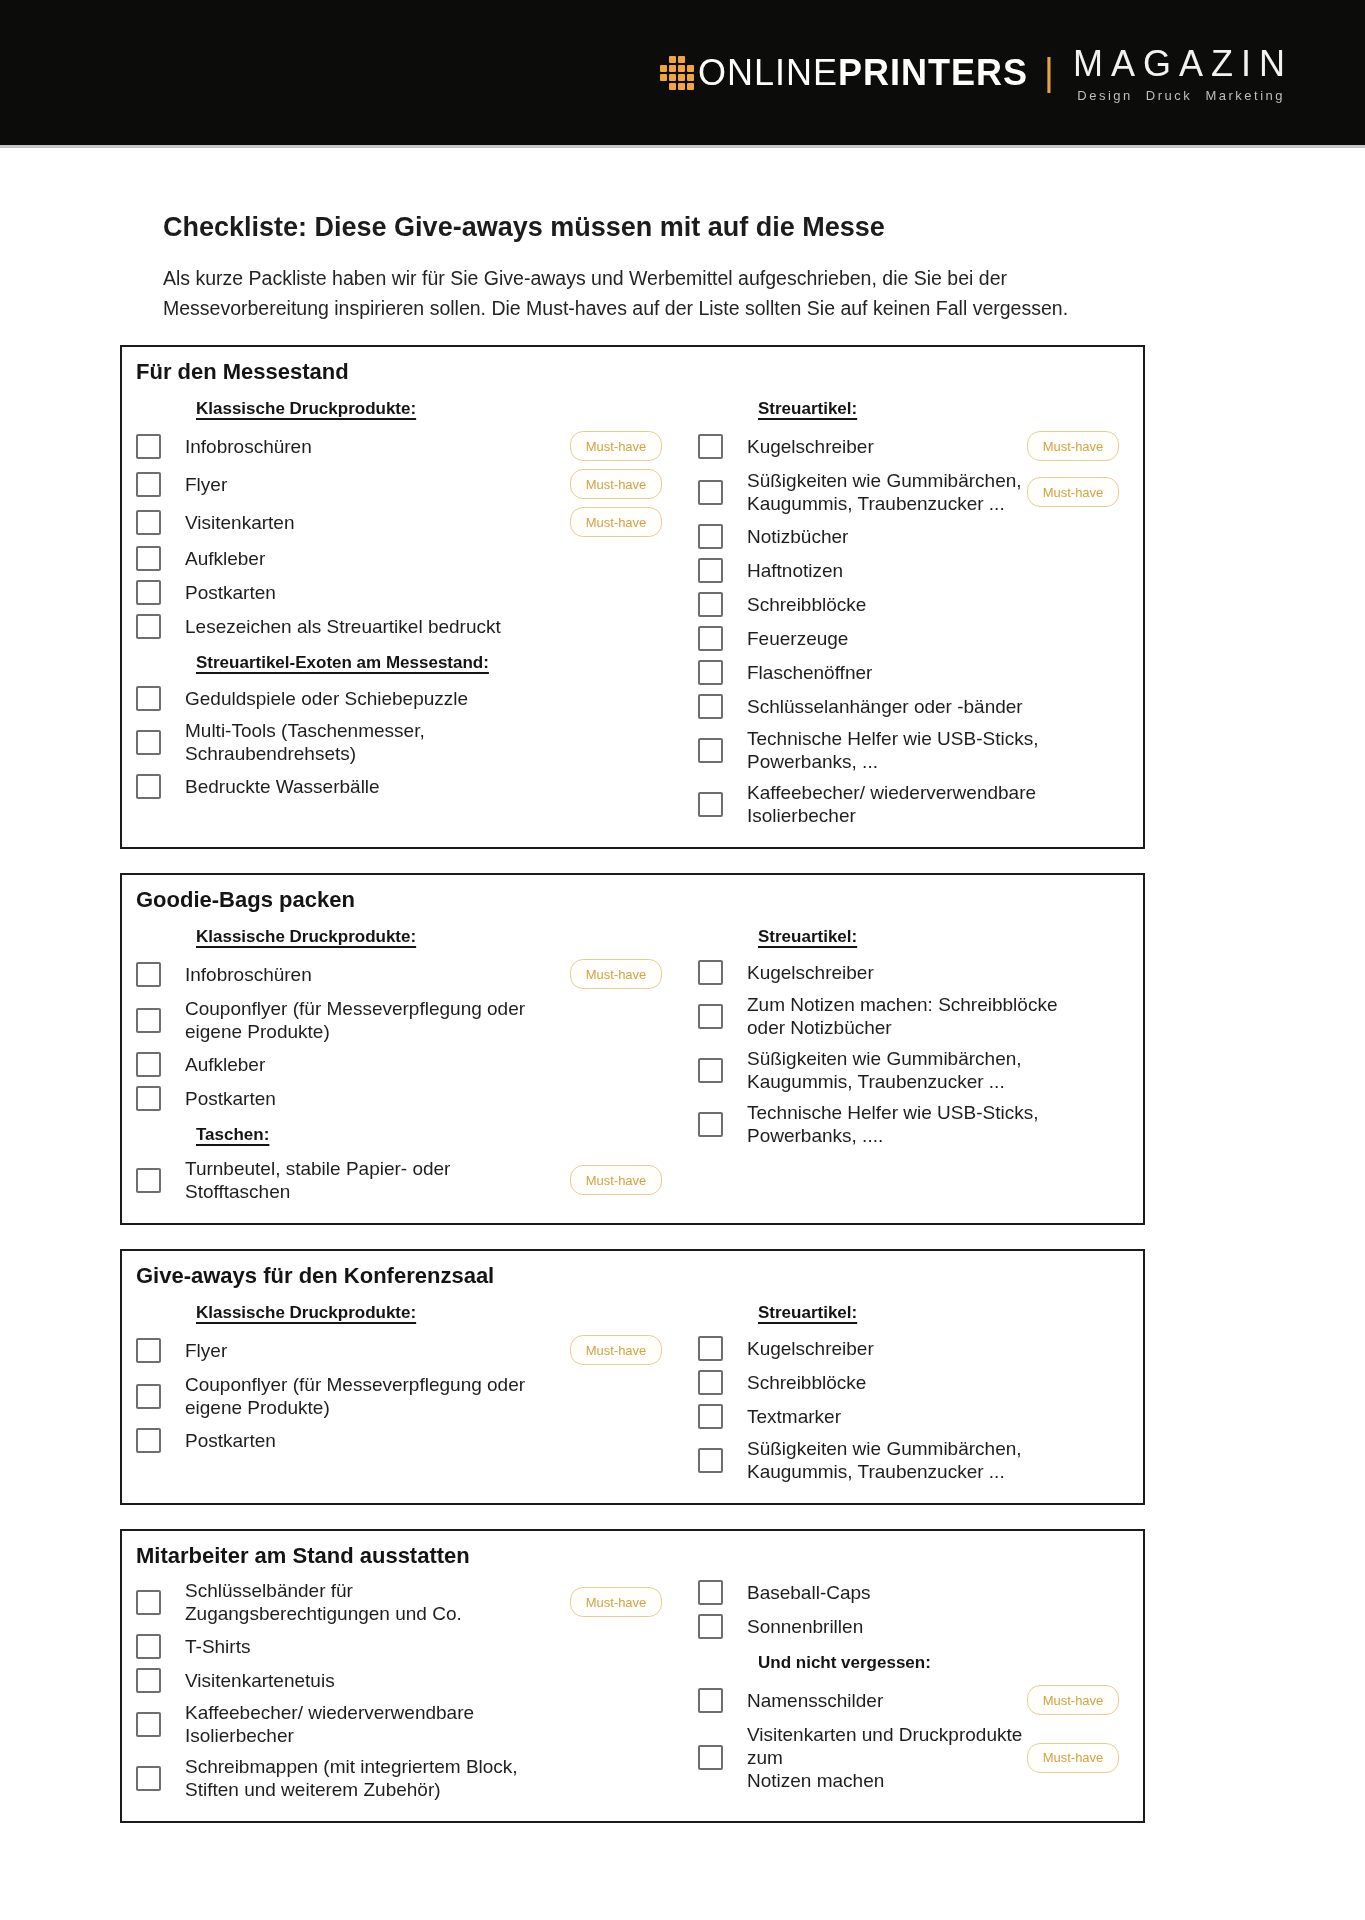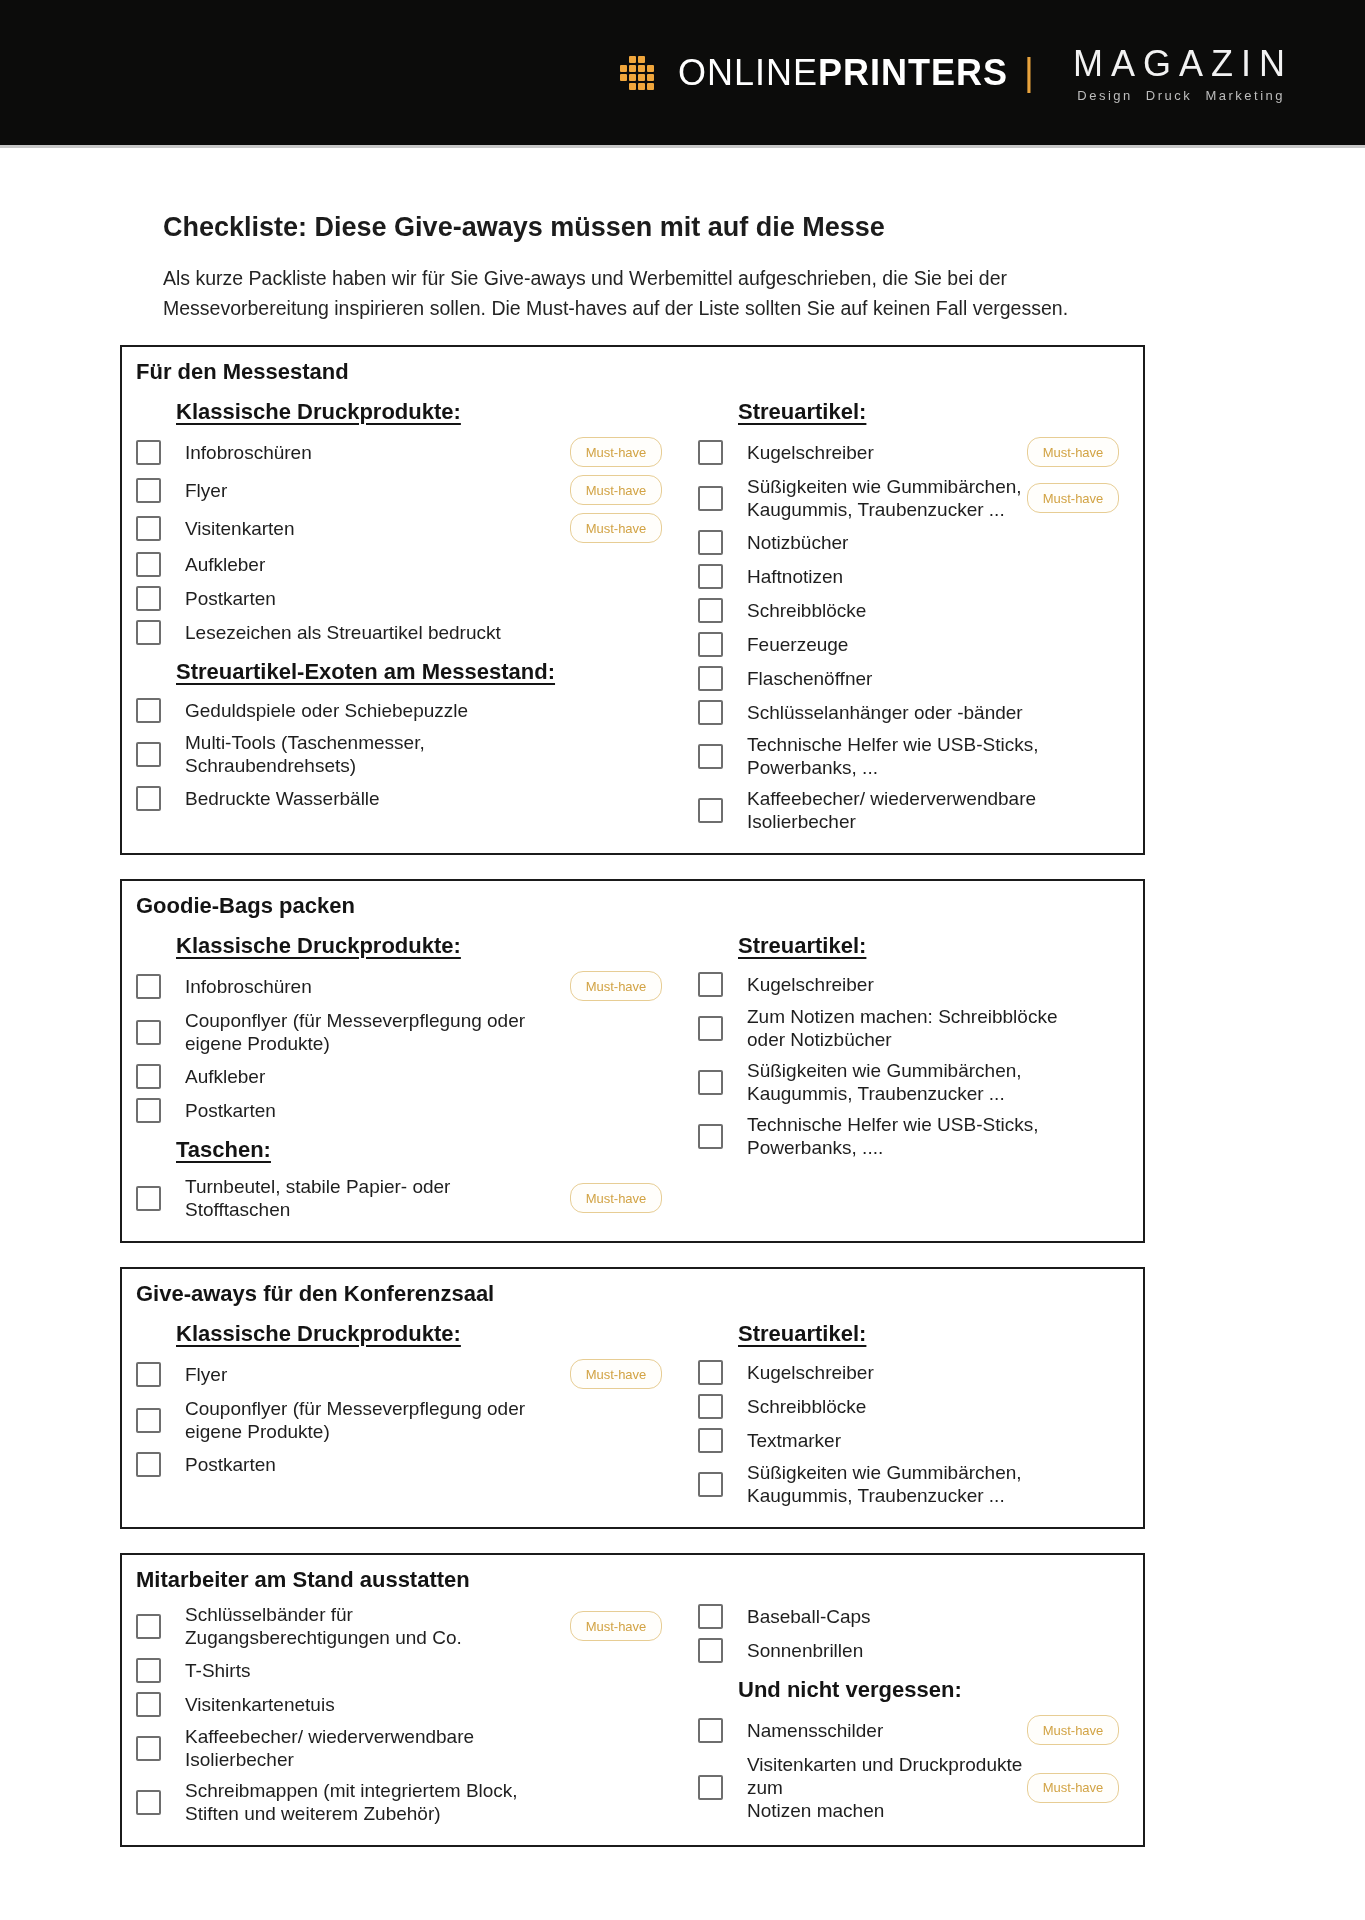--- a/index.html
+++ b/index.html
@@ -7,21 +7,21 @@
     position:relative;width:1365px;height:1920px;background:#ffffff;
     font-family:"Liberation Sans",sans-serif;color:#1e1e1e;overflow:hidden;
   }
 
   
   .masthead{
     height:148px;background:#0c0c0b;display:flex;justify-content:flex-end;
     align-items:center;padding-right:80px;box-sizing:border-box;
     border-bottom:3px solid #c8c8c8;
   }
-  .logo{display:flex;align-items:center;gap:24px;}
+  .logo{display:flex;align-items:center;gap:4px;}
   .logo-icon{display:grid;grid-template-columns:repeat(4,7px);grid-auto-rows:7px;gap:2px;}
   .logo-icon span{width:7px;height:7px;background:#f0a63c;border-radius:1px;}
   .logo-icon span.off{background:transparent;}
   .logo-word{font-size:36px;color:#ffffff;letter-spacing:1px;white-space:nowrap;}
   .lt-regular{font-weight:400;}
   .lt-bold{font-weight:700;}
   .lt-sep{color:#e8a33d;font-weight:300;font-size:38px;margin:0 14px 0 16px;}
   .lt-mag-wrap{display:flex;flex-direction:column;align-items:flex-end;}
   .lt-mag{font-weight:300;font-size:36px;letter-spacing:8px;color:#f2f2f2;margin-right:-8px;}
   .lt-tagline{font-size:13px;color:#bdbdbd;letter-spacing:2.5px;word-spacing:7px;margin-top:3px;}
@@ -36,21 +36,21 @@
     border:2px solid #1b1b1b;box-sizing:border-box;width:1025px;
     padding:10px 16px 12px 14px;margin-bottom:24px;background:#fff;
   }
   .box-title{margin:2px 0 10px 0;font-size:22px;font-weight:700;color:#141414;}
   .cols{display:grid;grid-template-columns:562px 1fr;}
   .col{box-sizing:border-box;}
   .col-left{padding-right:36px;}
   .col-right{padding-right:8px;}
 
   .subhead{
-    font-size:22px;font-weight:700;color:#141414;margin:4px 0 12px 40px;
+    font-size:17px;font-weight:700;color:#141414;margin:4px 0 12px 60px;
     text-decoration:underline;text-decoration-thickness:2px;text-underline-offset:4px;
   }
   .subhead.plain{text-decoration:none;}
   .item + .subhead{margin-top:14px;}
 
   .item{display:flex;align-items:center;min-height:26px;margin-bottom:8px;}
   .cb{
     flex:0 0 auto;width:21px;height:21px;border:2px solid #6e6e6e;border-radius:2px;
     background:#ffffff;margin-right:24px;align-self:center;cursor:pointer;
   }

